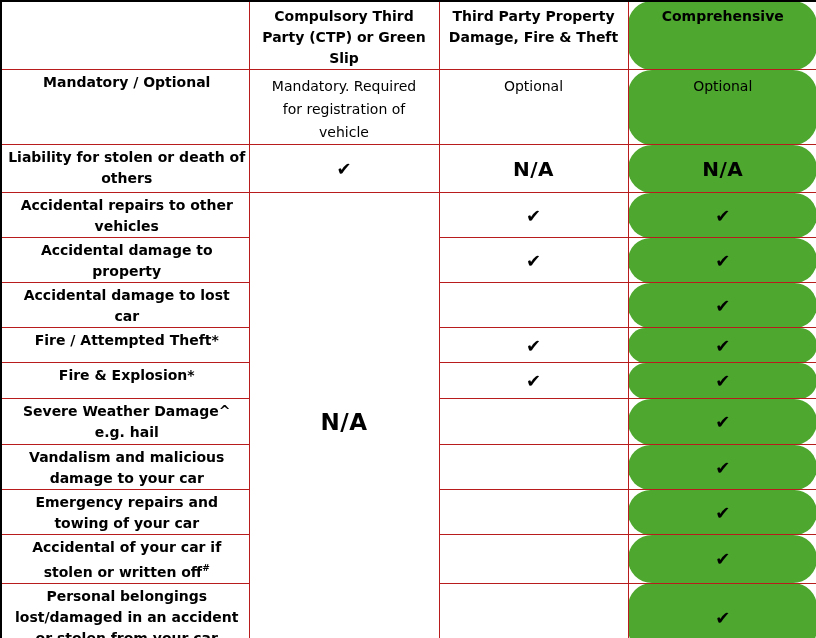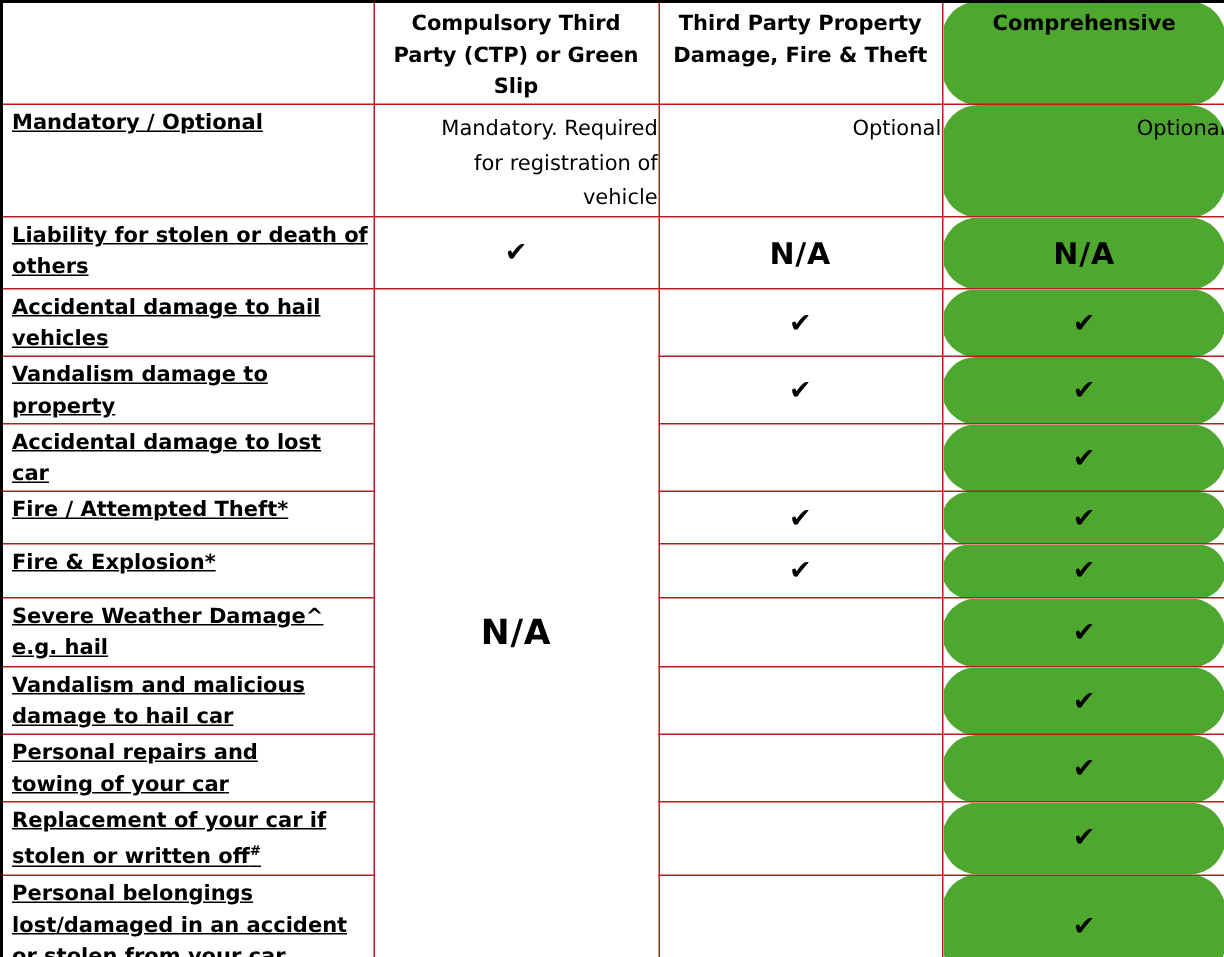--- a/index.html
+++ b/index.html
@@ -13,32 +13,32 @@
     color: #000000;
     border-top: 2px solid #000;
     border-left: 2px solid #000;
     border-bottom: 4px solid #000;
   }
   td, th { border: 1px solid #b91c1c; padding: 0; overflow: hidden; }
   td:last-child, th:last-child { border-right: none; border-radius: 24px; }
   .green { background: #4EA72E; }
   .lab {
     font-weight: bold; font-size: 14px; line-height: 21px;
-    text-align: left; vertical-align: top;
-    padding: 2px 3px 0 6px; white-space: pre; text-decoration: underline;
+    text-align: center; vertical-align: top;
+    padding: 2px 3px 0 6px; white-space: pre;
   }
   .hdr {
     font-weight: bold; font-size: 14px; line-height: 21px;
     text-align: center; vertical-align: top;
     padding-top: 4px; white-space: pre;
   }
   .val { text-align: center; }
   .top { vertical-align: top; }
   .mid { vertical-align: middle; }
-  .txt { font-size: 14px; line-height: 23px; padding-top: 5px; white-space: pre; text-align: right; }
+  .txt { font-size: 14px; line-height: 23px; padding-top: 5px; white-space: pre; }
   .check { font-size: 18px; font-weight: bold; }
   .na { font-size: 20px; font-weight: bold; letter-spacing: 0.5px; }
   .bigna { font-size: 23px; font-weight: bold; letter-spacing: 0.5px; }
   sup { font-size: 9px; font-weight: bold; }
 </style>
 </head>
 <body>
 
 <div class="sheet">
 <table class="compare">
@@ -71,29 +71,29 @@
 
   <tr style="height:48px">
     <td class="lab">Liability for stolen or death of
 others</td>
     <td class="val mid"><span class="check">✔</span></td>
     <td class="val mid"><span class="na">N/A</span></td>
     <td class="val mid green" style="background: rgb(78, 167, 46);"><span class="na">N/A</span></td>
   </tr>
 
   <tr style="height:44px">
-    <td class="lab">Accidental damage to hail
+    <td class="lab">Accidental repairs to other
 vehicles</td>
     <td class="val mid" rowspan="10"><span class="bigna">N/A</span></td>
     <td class="val mid"><span class="check">✔</span></td>
     <td class="val mid green" style="background: rgb(78, 167, 46);"><span class="check">✔</span></td>
   </tr>
 
   <tr style="height:44px">
-    <td class="lab">Vandalism damage to
+    <td class="lab">Accidental damage to
 property</td>
     <td class="val mid"><span class="check">✔</span></td>
     <td class="val mid green" style="background: rgb(78, 167, 46);"><span class="check">✔</span></td>
   </tr>
 
   <tr style="height:44px">
     <td class="lab">Accidental damage to lost
 car</td>
     <td class="val mid"><span></span></td>
     <td class="val mid green" style="background: rgb(78, 167, 46);"><span class="check">✔</span></td>
@@ -113,34 +113,34 @@
 
   <tr style="height:46px">
     <td class="lab">Severe Weather Damage^
 e.g. hail</td>
     <td class="val mid"><span></span></td>
     <td class="val mid green" style="background: rgb(78, 167, 46);"><span class="check">✔</span></td>
   </tr>
 
   <tr style="height:45px">
     <td class="lab">Vandalism and malicious
-damage to hail car</td>
+damage to your car</td>
     <td class="val mid"><span></span></td>
     <td class="val mid green" style="background: rgb(78, 167, 46);"><span class="check">✔</span></td>
   </tr>
 
   <tr style="height:45px">
-    <td class="lab">Personal repairs and
+    <td class="lab">Emergency repairs and
 towing of your car</td>
     <td class="val mid"><span></span></td>
     <td class="val mid green" style="background: rgb(78, 167, 46);"><span class="check">✔</span></td>
   </tr>
 
   <tr style="height:46px">
-    <td class="lab"><span>Replacement of your car if
+    <td class="lab"><span>Accidental of your car if
 stolen or written off</span><sup>#</sup></td>
     <td class="val mid"><span></span></td>
     <td class="val mid green" style="background: rgb(78, 167, 46);"><span class="check">✔</span></td>
   </tr>
 
   <tr style="height:70px">
     <td class="lab">Personal belongings
 lost/damaged in an accident
 or stolen from your car</td>
     <td class="val mid"><span></span></td>

